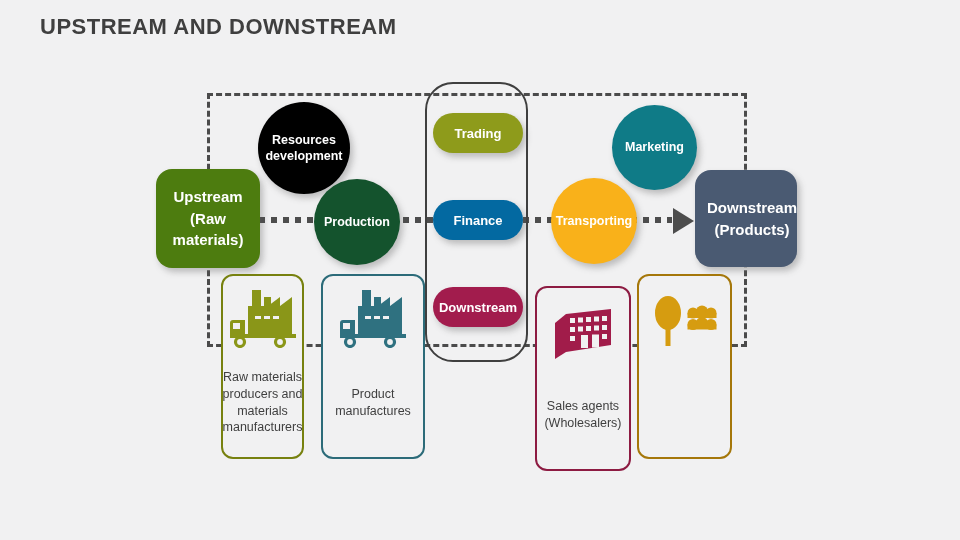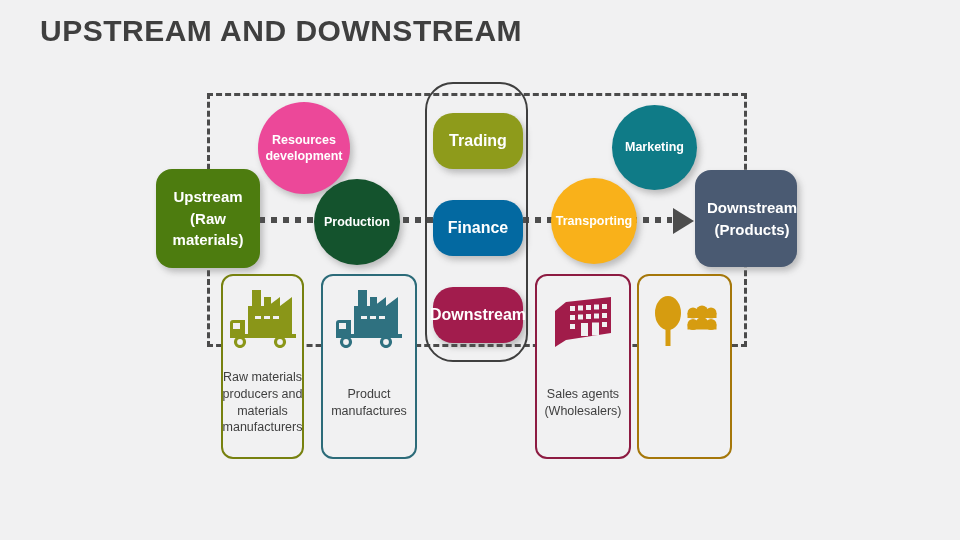--- a/index.html
+++ b/index.html
@@ -7,21 +7,21 @@
   body {
     font-family: "Liberation Sans", sans-serif;
     background: #f1f1f2;
     position: relative;
     overflow: hidden;
   }
   .pre { white-space: pre-line; }
 
   .slide-title {
     position: absolute; left: 40px; top: 14px;
-    font-size: 30px; font-weight: 700; letter-spacing: 0.5px;
+    font-size: 22px; font-weight: 700; letter-spacing: 0.5px;
     color: #3f3f3f;
   }
 
   
   .dashed-boundary {
     position: absolute; left: 207px; top: 93px; width: 540px; height: 254px;
     border: 3px dashed #4b4b4b; z-index: 1;
   }
   .flow-dotted-line {
     position: absolute; left: 259px; top: 217px; width: 413px; height: 6px;
@@ -43,39 +43,39 @@
     position: absolute; z-index: 3;
     display: flex; align-items: center; justify-content: center;
     text-align: center; color: #ffffff; font-weight: 700;
     box-shadow: 3px 4px 6px rgba(90,90,90,0.35);
   }
   .endpoint { width: 104px; height: 99px; border-radius: 16px; font-size: 15px; line-height: 1.45; }
   .upstream-box   { left: 156px; top: 169px; background: #4d7c0f; }
   .downstream-box { left: 695px; top: 170px; width: 102px; height: 97px; background: #4a5a72; padding-left: 12px; }
 
   .circle { border-radius: 50%; font-size: 12.5px; line-height: 1.3; }
-  .circle-resources   { left: 258px; top: 102px; width: 92px; height: 92px; background: #ec4899; }
+  .circle-resources   { left: 258px; top: 102px; width: 92px; height: 92px; background: #000000; }
   .circle-production  { left: 314px; top: 179px; width: 86px; height: 86px; background: #14532d; }
   .circle-transporting{ left: 551px; top: 178px; width: 86px; height: 86px; background: #f9b11a; }
   .circle-marketing   { left: 612px; top: 105px; width: 85px; height: 85px; background: #0f7b87; }
 
-  .pill { width: 90px; height: 56px; border-radius: 20px; font-size: 16px; }
+  .pill { width: 90px; height: 40px; border-radius: 20px; font-size: 13px; }
   .pill-trading    { left: 433px; top: 113px; background: #8e9b1b; }
   .pill-finance    { left: 433px; top: 200px; background: #0369a1; }
   .pill-investment { left: 433px; top: 287px; background: #a21c4d; }
 
   
   .stage-card {
     position: absolute; top: 274px; height: 185px; z-index: 3;
     border-radius: 12px; background: #f1f1f2;
     display: flex; flex-direction: column; align-items: center;
   }
   .stage-1 { left: 221px; width: 83px; border: 2.5px solid #77810f; }
-  .stage-2 { left: 321px; width: 96px; border: 2.5px solid #2c6b79; }
-  .stage-3 { left: 535px; width: 96px; border: 2.5px solid #8d1b42; }
+  .stage-2 { left: 321px; width: 104px; border: 2.5px solid #2c6b79; }
+  .stage-3 { left: 535px; width: 96px; border: 2.5px solid #8d1b42; margin-top: 12px; }
   .stage-4 { left: 637px; width: 95px; border: 2.5px solid #a5770a; }
   .stage-icon-area { height: 72px; display: flex; align-items: flex-end; justify-content: center; padding-top: 10px; }
   .stage-text-area {
     flex: 1; display: flex; align-items: center; justify-content: center;
     text-align: center; font-size: 12.5px; line-height: 1.35; color: #3f3f3f;
     padding: 0 3px;
   }
   .icon-olive  { color: #8a9618; }
   .icon-teal   { color: #2f7180; }
   .icon-crimson{ color: #a11c4a; }

